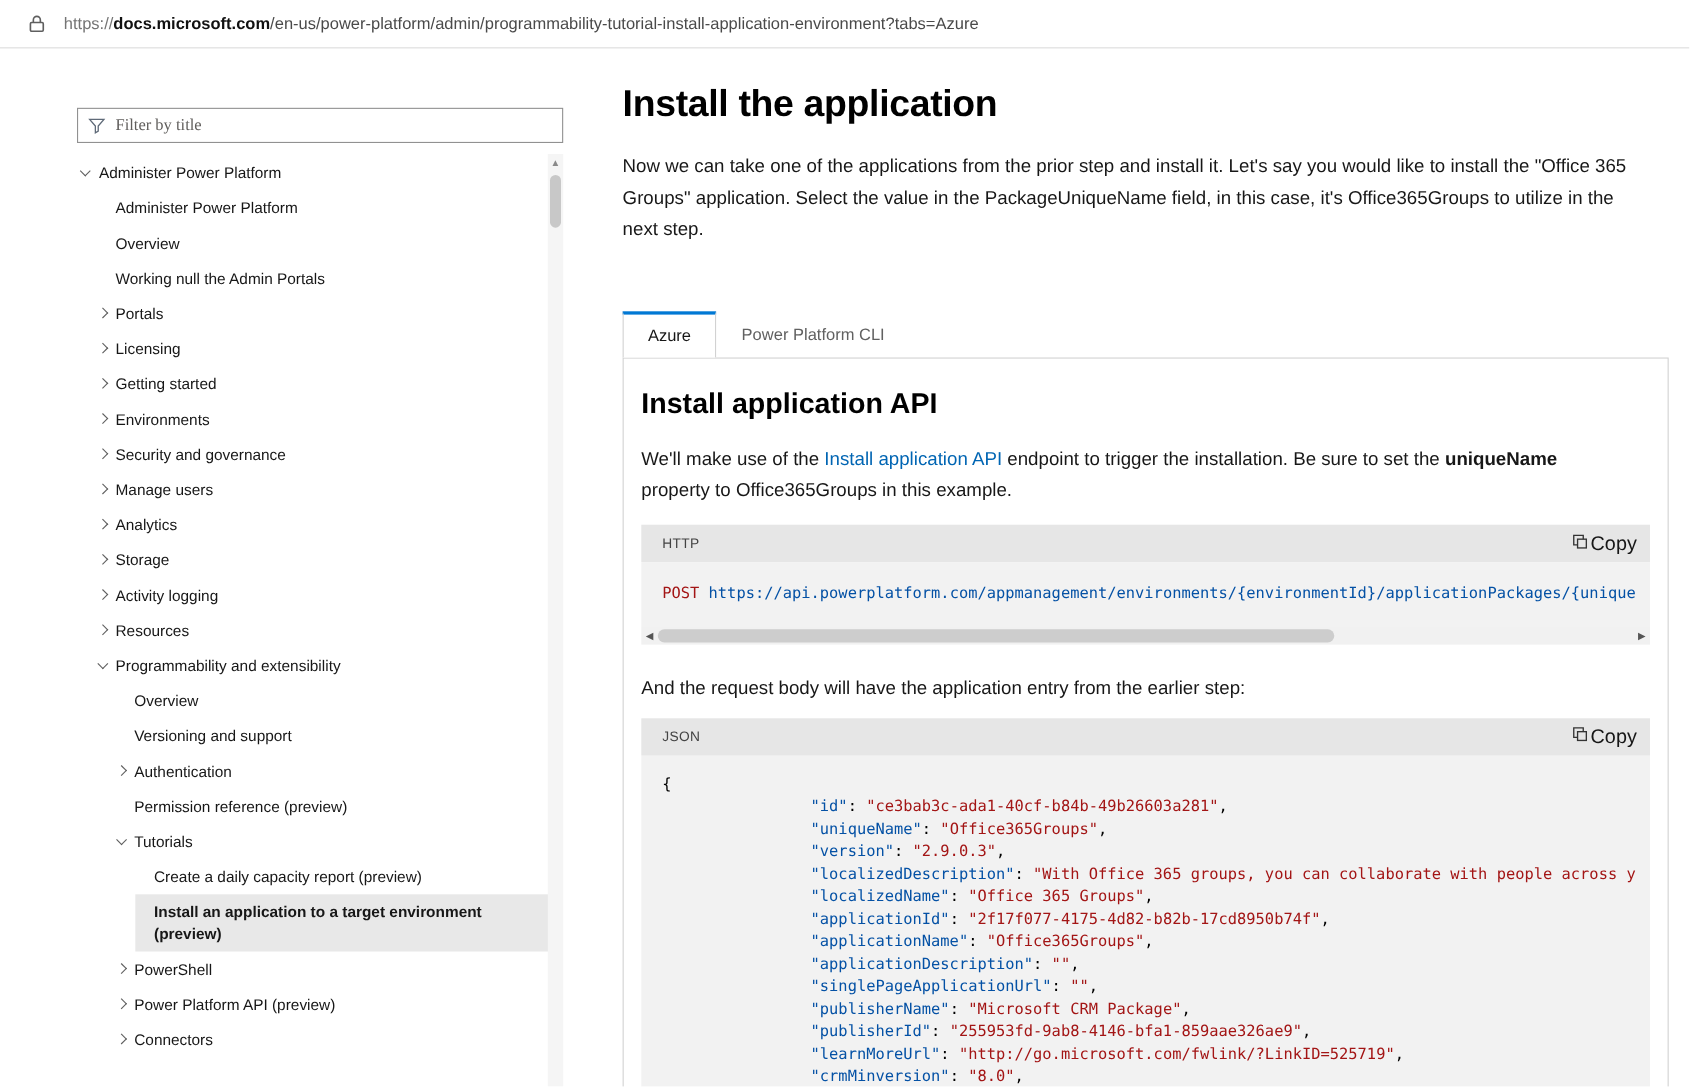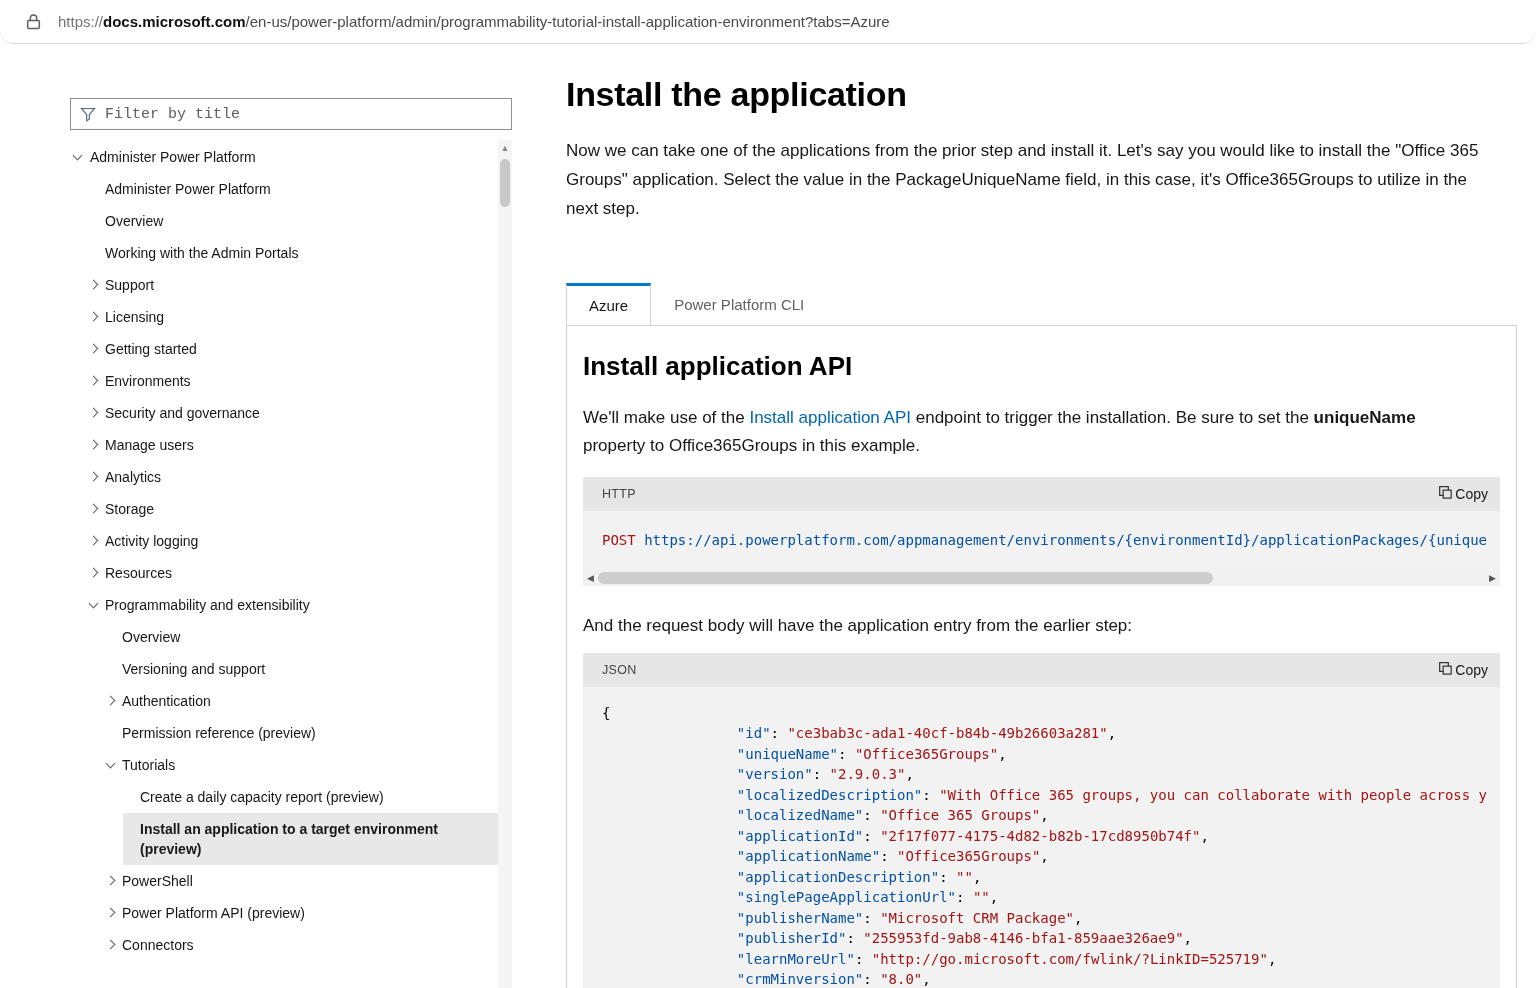--- a/index.html
+++ b/index.html
@@ -1,34 +1,34 @@
 <!DOCTYPE html>
 <html><head>
 <meta charset="utf-8">
 <style>
   * { margin:0; padding:0; box-sizing:border-box; }
   body { font-family:"Liberation Sans","DejaVu Sans",sans-serif; background:#fff; color:#171717; }
   #screen { position:relative; width:1536px; height:988px; overflow:hidden; background:#fff; }
 
   
-  .browser-bar { height:44px; display:flex; align-items:center; padding-left:26px; border-bottom:1px solid #dcdcdc; background:#fff;border-radius:14px; }
+  .browser-bar { height:44px; display:flex; align-items:center; padding-left:26px; border-bottom:1px solid #dcdcdc; background:#fff; }
   .lock-icon { display:inline-flex; margin-right:17px; }
   .url-text { font-size:15px; white-space:nowrap; }
   .url-scheme { color:#757575; }
   .url-host { color:#111; font-weight:700; }
   .url-path { color:#4a4a4a; }
 
   
   .page { position:relative; width:1536px; height:944px; overflow:hidden; }
 
   
   .sidebar { position:absolute; left:0; top:0; width:512px; height:100%; }
   .filter-box { margin:54px 0 0 70px; width:442px; height:32px; border:1px solid #919191; display:flex; align-items:center; padding:0 9px; background:#fff; }
   .filter-box .funnel { display:inline-flex; margin-right:9px; }
-  .filter-input { border:none; outline:none; flex:1; font-size:15px; font-family:Liberation Mono, monospace; color:#7f1d1d; background:transparent; }
+  .filter-input { border:none; outline:none; flex:1; font-size:15px; font-family:Liberation Serif, serif; color:#7f1d1d; background:transparent; }
   .filter-input::placeholder { color:#605e5c; }
 
   .tree { list-style:none; margin-top:11px; }
   .tree-item { position:relative; font-size:14px; line-height:20px; padding-top:6px; padding-bottom:6px; color:#171717; cursor:pointer; }
   .lvl0 { padding-left:90px; }
   .lvl1 { padding-left:105px; }
   .lvl2 { padding-left:122px; }
   .lvl3 { padding-left:140px; }
   .chev { position:absolute; width:7px; height:7px; border-right:1.5px solid #5e5e5e; border-bottom:1.5px solid #5e5e5e; }
   .chev.collapsed { transform:rotate(-45deg); top:12px; }
@@ -56,21 +56,21 @@
   h2.panel-heading { margin-top:22px; font-size:26px; font-weight:600; color:#000; line-height:36px; }
   .api-para { margin-top:20px; width:880px; font-size:17px; line-height:28px; }
   .api-para a { color:#0065b3; text-decoration:none; cursor:pointer; }
   .api-para .b { font-weight:700; }
   .request-para { margin-top:26px; font-size:17px; line-height:28px; }
 
   .code-block { margin-top:17px; }
   .code-block.json { margin-top:13px; }
   .code-head { height:34px; background:#e6e6e6; display:flex; align-items:center; justify-content:space-between; padding:0 12px 0 19px; }
   .code-lang { font-size:12.5px; color:#444; letter-spacing:0.3px; }
-  .copy-btn { display:flex; align-items:center; gap:2px; font-size:14px; color:#171717; cursor:pointer; background:none; border:none; font-family:inherit; }
+  .copy-btn { display:flex; align-items:center; gap:2px; font-size:18px; color:#171717; cursor:pointer; background:none; border:none; font-family:inherit; }
   .code-body { background:#f2f2f2; padding:19px 0 19px 19px; overflow:hidden; font-family:"DejaVu Sans Mono","Liberation Mono",monospace; font-size:14px; line-height:20.5px; white-space:pre; }
   .code-block.json .code-body { padding:16px 0 16px 19px; }
   .code-line { white-space:pre; }
   .tok-plain { color:#000; }
   .tok-blue  { color:#0451a5; }
   .tok-red   { color:#a31515; }
   .tok-const { color:#0000ff; }
 
   .h-scroll { height:16px; background:#f1f1f1; position:relative; display:flex; align-items:center; justify-content:space-between; padding:0 4px; }
   .h-scroll .h-arrow { font-size:9px; color:#555; line-height:16px; }
@@ -99,22 +99,22 @@
           <svg width="16" height="16" viewBox="0 0 16 16" fill="none">
             <path d="M1.5 2.5h13L9.3 8.6v4.6l-2.6 1.6V8.6L1.5 2.5z" stroke="#5f6a78" stroke-width="1.2" fill="none"></path>
           </svg>
         </span>
         <input class="filter-input" type="text" placeholder="Filter by title" style="">
       </div>
       <ul class="tree" id="tree">
           <li class="tree-item lvl0"><span class="chev expanded"></span><span>Administer Power Platform</span></li>
           <li class="tree-item lvl1"><span>Administer Power Platform</span></li>
           <li class="tree-item lvl1"><span>Overview</span></li>
-          <li class="tree-item lvl1"><span>Working with the Admin Portals</span></li>
-          <li class="tree-item lvl1"><span class="chev collapsed"></span><span>Support</span></li>
+          <li class="tree-item lvl1"><span>Working null the Admin Portals</span></li>
+          <li class="tree-item lvl1"><span class="chev collapsed"></span><span>Portals</span></li>
           <li class="tree-item lvl1"><span class="chev collapsed"></span><span>Licensing</span></li>
           <li class="tree-item lvl1"><span class="chev collapsed"></span><span>Getting started</span></li>
           <li class="tree-item lvl1"><span class="chev collapsed"></span><span>Environments</span></li>
           <li class="tree-item lvl1"><span class="chev collapsed"></span><span>Security and governance</span></li>
           <li class="tree-item lvl1"><span class="chev collapsed"></span><span>Manage users</span></li>
           <li class="tree-item lvl1"><span class="chev collapsed"></span><span>Analytics</span></li>
           <li class="tree-item lvl1"><span class="chev collapsed"></span><span>Storage</span></li>
           <li class="tree-item lvl1"><span class="chev collapsed"></span><span>Activity logging</span></li>
           <li class="tree-item lvl1"><span class="chev collapsed"></span><span>Resources</span></li>
           <li class="tree-item lvl1"><span class="chev expanded"></span><span>Programmability and extensibility</span></li>

